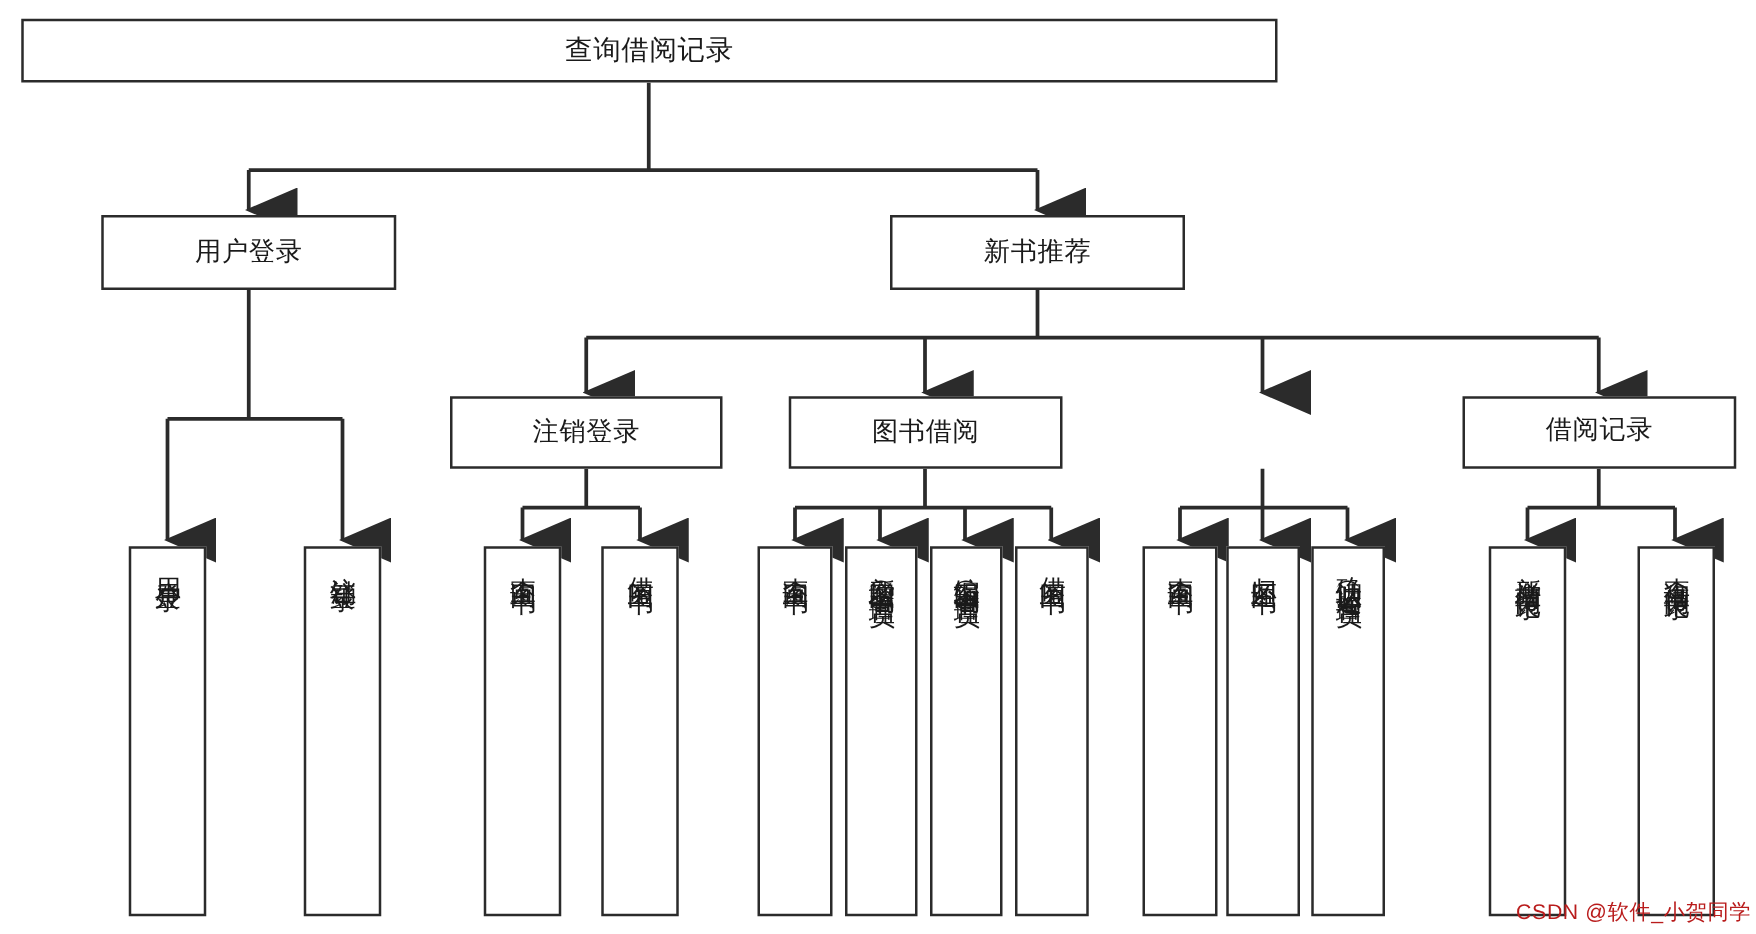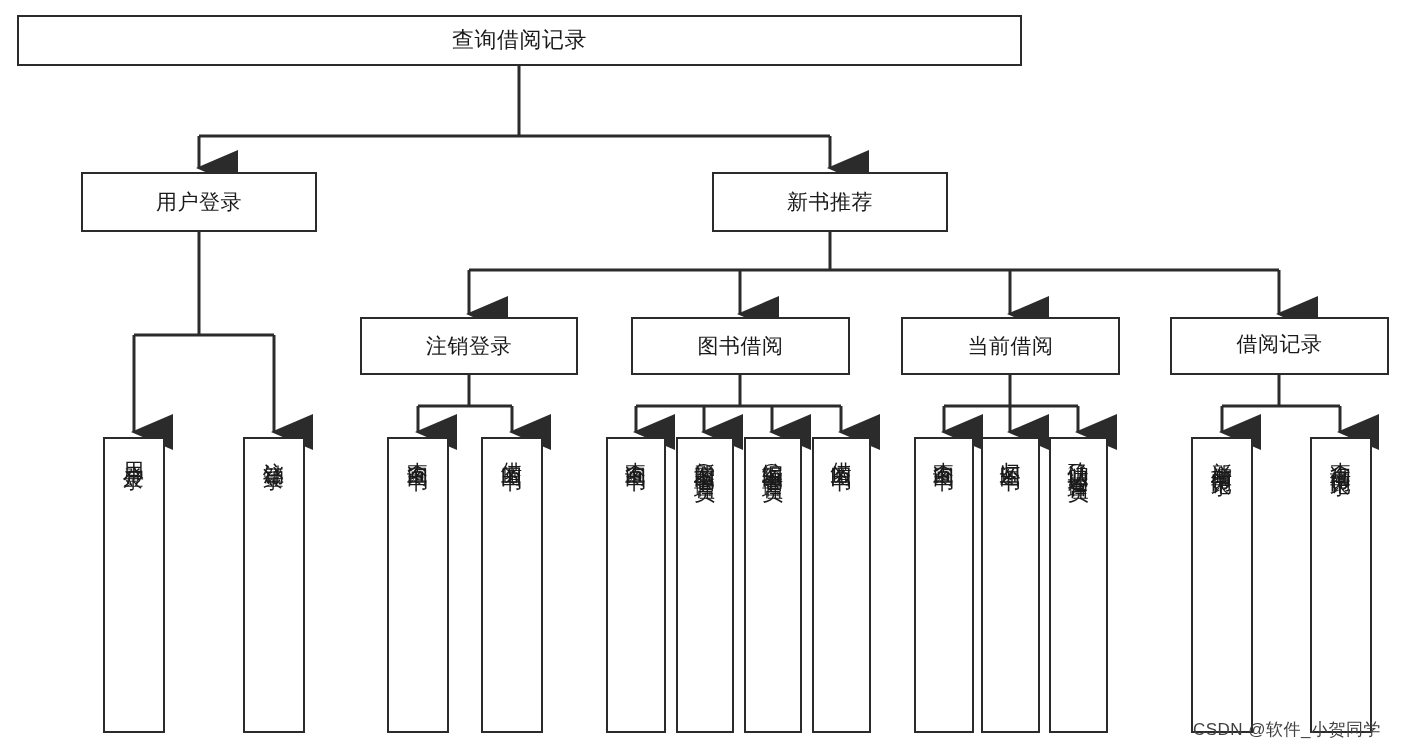--- a/index.html
+++ b/index.html
@@ -56,24 +56,24 @@
   .node.vert .label {
     writing-mode: vertical-rl;
     text-orientation: upright;
     font-size: 21px;
     line-height: 1.0;
     letter-spacing: 3px;
     white-space: nowrap;
   }
   .watermark {
     position: absolute;
-    right: 24px;
+    right: 4px;
     bottom: 6px;
     font-size: 17px;
-    color: #404040;
+    color: #b91c1c;
     letter-spacing: 0.5px;
     white-space: nowrap;
   }
 </style>
 </head>
 <body>
 
 <div id="canvas">
 
   <svg class="connectors" viewBox="0 0 1405 747">
@@ -140,23 +140,20 @@
   </div>
 
   <div class="node horiz" style="left:360px; top:317px; width:218px; height:58px;">
     <span class="label">注销登录</span>
   </div>
 
   <div class="node horiz" style="left:631px; top:317px; width:219px; height:58px;align-items:center;">
     <span class="label">图书借阅</span>
   </div>
 
-  <div class="node horiz" style="left:901px; top:317px; width:219px; height:58px;">
-    <span class="label">当前借阅</span>
-  </div>
 
   <div class="node horiz" style="left:1170px; top:317px; width:219px; height:58px;font-family:Liberation Mono, monospace;">
     <span class="label">借阅记录</span>
   </div>
 
   <div class="node vert" style="left:103px; top:437px; width:62px; height:296px;">
     <span class="label">用户登录</span>
   </div>
 
   <div class="node vert" style="left:243px; top:437px; width:62px; height:296px;">

